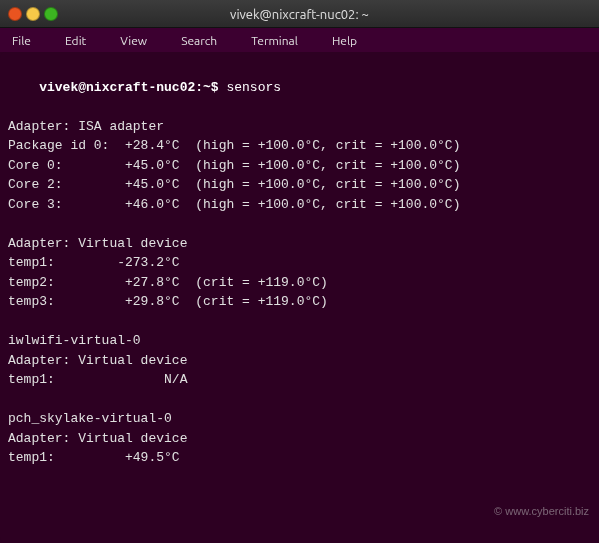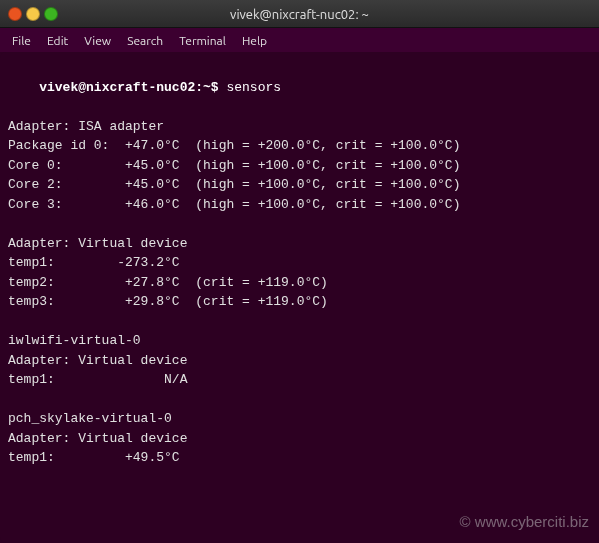--- a/index.html
+++ b/index.html
@@ -58,21 +58,21 @@
       width: 46px;
     }
 
     
     .menubar {
       background: #3c0030;
       height: 24px;
       display: flex;
       align-items: center;
       padding: 0 4px;
-      gap: 0;
+      gap: 18px;
     }
 
     .menu-item {
       color: #e0e0e0;
       font-family: Ubuntu, sans-serif;
       font-size: 12px;
       padding: 2px 8px;
       cursor: pointer;
       border-radius: 2px;
     }
@@ -100,24 +100,24 @@
       color: #ffffff;
       font-weight: bold;
     }
 
     .cmd {
       color: #ffffff;
     }
 
     .copyright {
       position: absolute;
-      bottom: 10px;
+      bottom: 24px;
       right: 10px;
       color: rgba(200,200,200,0.5);
-      font-size: 15px;
+      font-size: 11px;
       font-family: Arial, sans-serif;
     }
 
     @keyframes blink {
       50% { opacity: 0; }
     }
   </style>
 </head>
 <body>
 
@@ -138,21 +138,21 @@
   <span class="menu-item">Search</span>
   <span class="menu-item">Terminal</span>
   <span class="menu-item">Help</span>
 </div>
 
 <div class="terminal">
   <span class="line">
     <span class="prompt-user">vivek@nixcraft-nuc02:~$ </span><span class="cmd">sensors</span>
   </span>
   <span class="line">Adapter: ISA adapter</span>
-  <span class="line">Package id 0:  +47.0°C  (high = +200.0°C, crit = +100.0°C)</span>
+  <span class="line">Package id 0:  +28.4°C  (high = +100.0°C, crit = +100.0°C)</span>
   <span class="line">Core 0:        +45.0°C  (high = +100.0°C, crit = +100.0°C)</span>
   <span class="line">Core 2:        +45.0°C  (high = +100.0°C, crit = +100.0°C)</span>
   <span class="line">Core 3:        +46.0°C  (high = +100.0°C, crit = +100.0°C)</span>
   <span class="line">&nbsp;</span>
   <span class="line">Adapter: Virtual device</span>
   <span class="line">temp1:        -273.2°C</span>
   <span class="line">temp2:         +27.8°C  (crit = +119.0°C)</span>
   <span class="line">temp3:         +29.8°C  (crit = +119.0°C)</span>
   <span class="line">&nbsp;</span>
   <span class="line">iwlwifi-virtual-0</span>

